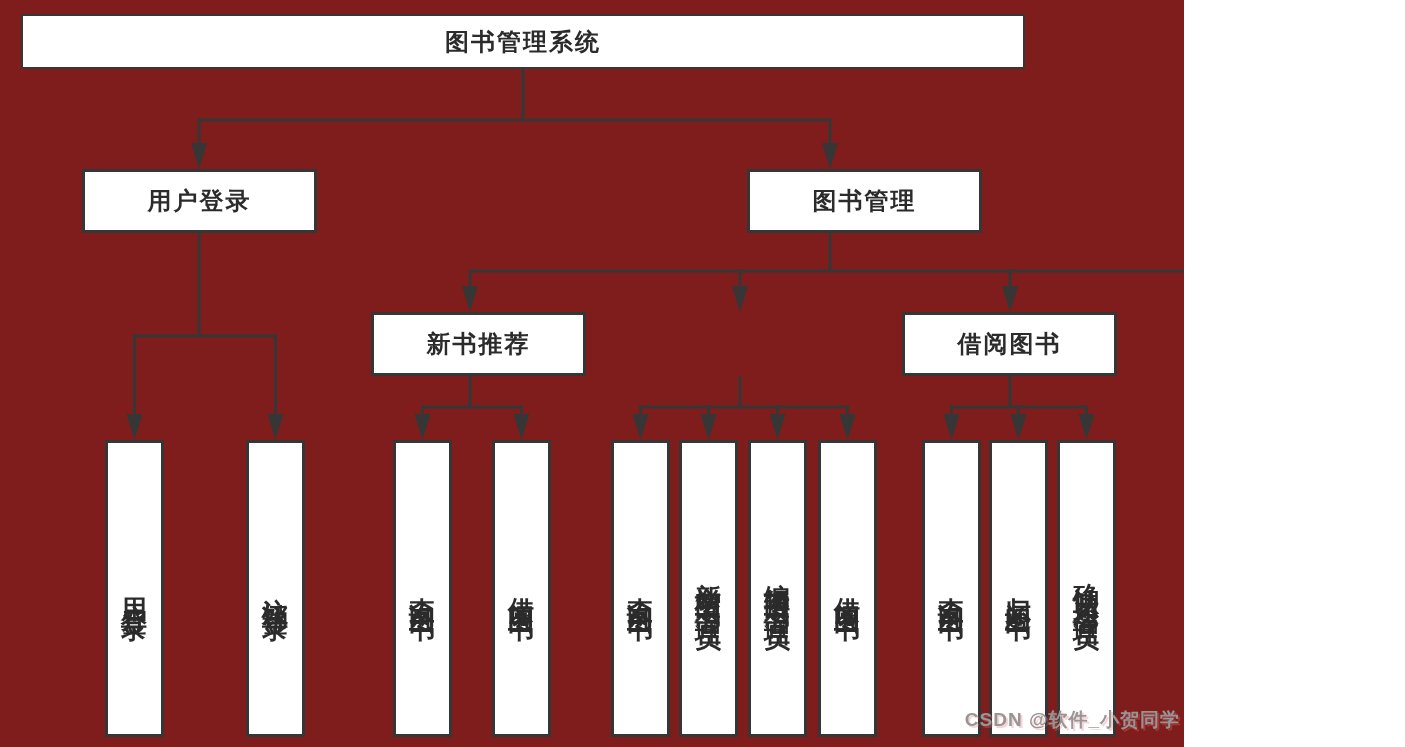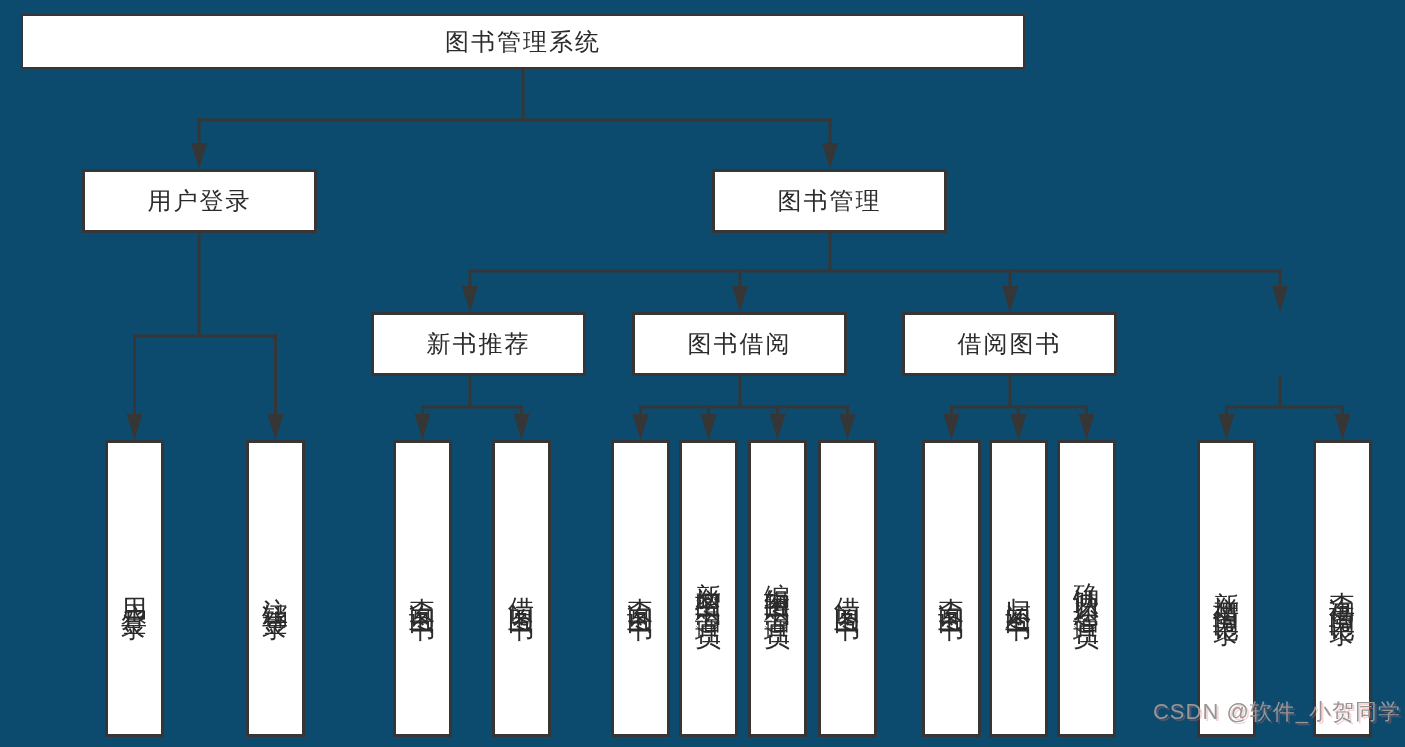--- a/index.html
+++ b/index.html
@@ -1,21 +1,22 @@
 <!DOCTYPE html>
 <html><head>
 <meta charset="utf-8">
 <style>
   html,body{margin:0;padding:0;background:#ffffff;}
   #canvas{
     position:relative;
-    width:1405px;height:747px;
-    background:#0c4a6e;
+    width:1184px;height:747px;
+    background:#7f1d1d;
     font-family:"Liberation Sans","DejaVu Sans",sans-serif;
     overflow:hidden;
+    font-weight:bold;
   }
   #connectors{position:absolute;left:0;top:0;z-index:0;}
   #connectors path{stroke:#363636;stroke-width:3;fill:none;}
   #connectors polygon{fill:#363636;stroke:none;}
   .node{
     position:absolute;
     box-sizing:border-box;
     background:#ffffff;
     border:3px solid #363636;
     display:flex;
@@ -34,23 +35,23 @@
     font-size:26px;
     letter-spacing:6px;
     writing-mode:vertical-rl;
     text-orientation:upright;
     line-height:1;
     white-space:nowrap;
   }
   #watermark{
     position:absolute;
     right:4px;
-    bottom:20px;
+    bottom:14px;
     z-index:3;
-    font-size:22px;
+    font-size:19px;
     color:#969696;
     letter-spacing:1px;
     text-shadow:2px 2px 0 rgba(235,110,110,0.30);
     white-space:nowrap;
   }
 </style>
 </head>
 <body>
 
 <div id="canvas">
@@ -87,24 +88,23 @@
     <polygon points="1078.5,414 1094.5,414 1086.5,440"></polygon>
 
     <path d="M1280 376 V407 M1226.5 407 H1342.5 M1226.5 405 V420 M1342.5 405 V420"></path>
     <polygon points="1218.5,414 1234.5,414 1226.5,440"></polygon>
     <polygon points="1334.5,414 1350.5,414 1342.5,440"></polygon>
   </svg>
 
   <div class="node hnode root" style="left:21px;top:14px;width:1004px;height:55px;">图书管理系统</div>
 
   <div class="node hnode" style="left:82px;top:169px;width:235px;height:64px;">用户登录</div>
-  <div class="node hnode" style="left:712px;top:169px;width:235px;height:64px;">图书管理</div>
+  <div class="node hnode" style="left:747px;top:169px;width:235px;height:64px;">图书管理</div>
 
   <div class="node hnode" style="left:362px;top:312px;width:215px;height:64px;margin-left:9px;">新书推荐</div>
-  <div class="node hnode" style="left:632px;top:312px;width:215px;height:64px;">图书借阅</div>
   <div class="node hnode" style="left:902px;top:312px;width:215px;height:64px;">借阅图书</div>
 
   <div class="node vnode" style="left:105px;top:440px;width:59px;height:297px;">用户登录</div>
   <div class="node vnode" style="left:246px;top:440px;width:59px;height:297px;">注销登录</div>
 
   <div class="node vnode" style="left:393px;top:440px;width:59px;height:297px;">查询图书</div>
   <div class="node vnode" style="left:492px;top:440px;width:59px;height:297px;">借阅图书</div>
 
   <div class="node vnode" style="left:611px;top:440px;width:59px;height:297px;">查询图书</div>
   <div class="node vnode" style="left:679px;top:440px;width:59px;height:297px;">新增图书（管理员）</div>

